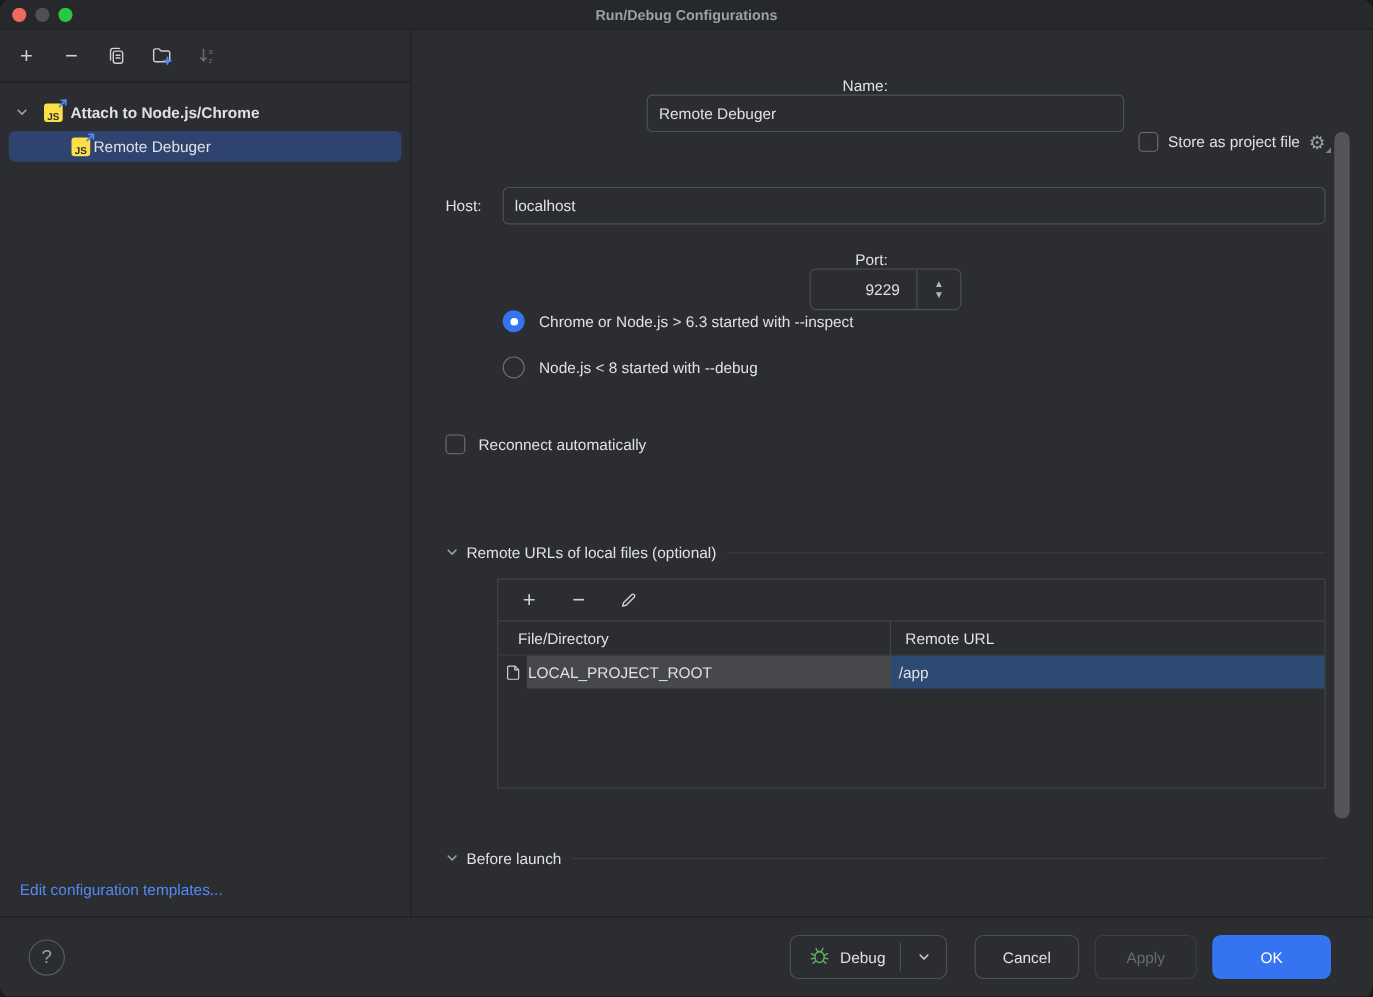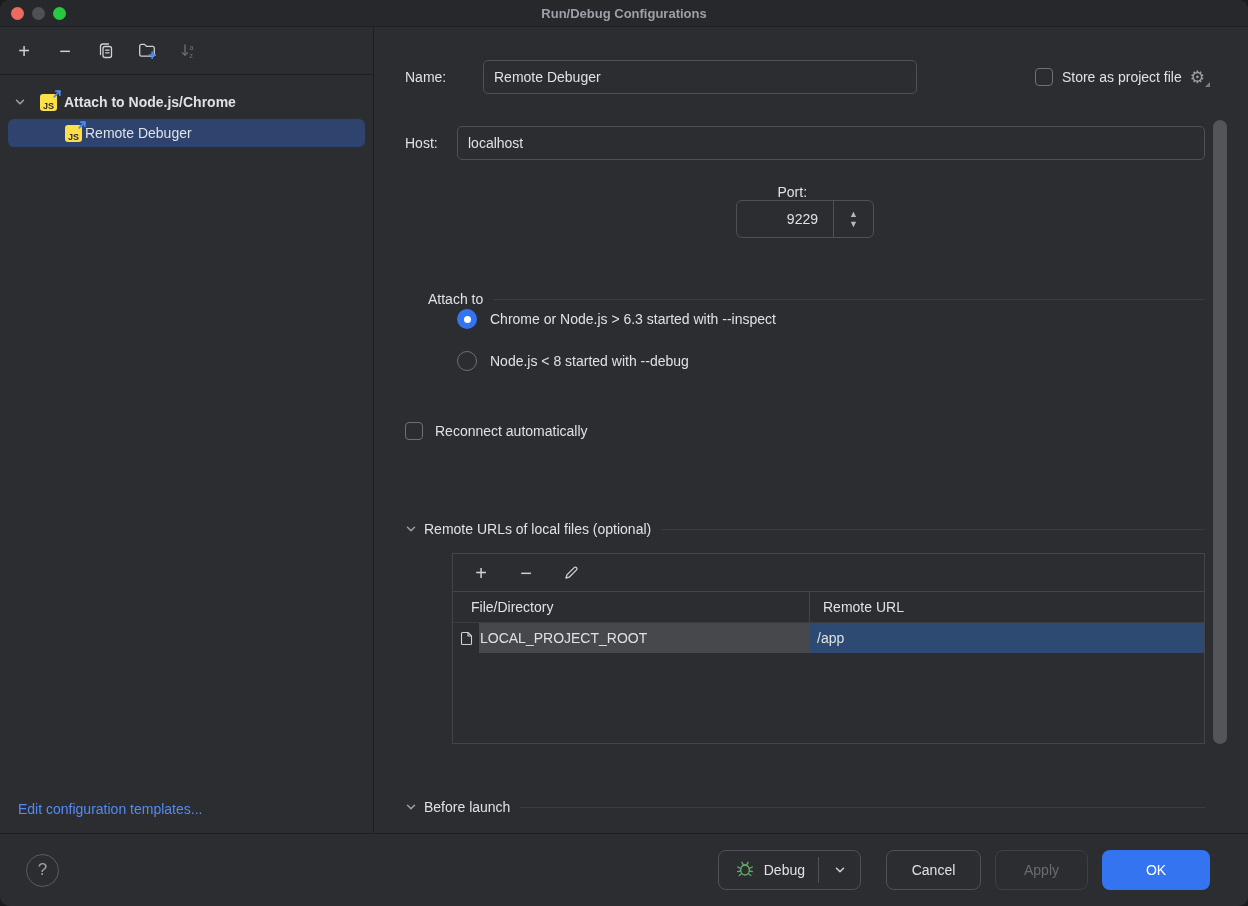--- a/index.html
+++ b/index.html
@@ -32,21 +32,21 @@
   .js-icon .js-txt{font-size:9px;font-weight:700;color:#2B2D30;letter-spacing:0;}
   .js-icon svg{position:absolute;top:-5px;right:-5px;}
   .sb-spacer{flex:1;}
   .edit-link{color:#548AF7;font-size:14px;margin:0 0 16px 18px;cursor:pointer;text-decoration:none;display:inline-block;}
   
   .main{flex:1;position:relative;padding:0 43px 0 31px;overflow:hidden;font-size:14px;}
   .fl-row{display:flex;align-items:center;}
   .lbl{color:#DFE1E5;flex:none;}
   .inp{background:transparent;border:1px solid #4E5157;border-radius:5px;height:34px;color:#DFE1E5;
     font-size:14px;font-family:"Liberation Sans","DejaVu Sans",sans-serif;padding:0 10px;outline:none;}
-  .row-name{margin-top:33px;}
+  .row-name{margin-top:43px;flex-direction:column;}
   .row-name .lbl{width:78px;}
   .name-input{width:434px;}
   .store-group{margin-left:auto;display:flex;align-items:center;gap:9px;}
   .checkbox{width:18px;height:18px;border:1.6px solid #6E7076;border-radius:4px;background:transparent;flex:none;}
   .gear{position:relative;color:#9DA0A8;font-size:17px;line-height:17px;margin-left:-1px;}
   .gear .tri{position:absolute;right:-5px;bottom:-1px;width:0;height:0;border-left:5px solid transparent;border-bottom:5px solid #7c7e84;}
   .row-host{margin-top:32px;}
   .row-host .lbl{width:52px;}
   .host-input{flex:1;}
   .row-port{margin-top:24px;flex-direction:column;}
@@ -197,24 +197,20 @@
         <span class="lbl">Port:</span>
         <div class="spinner">
           <span class="spin-val">9229</span>
           <span class="spin-btns">
             <span class="spin-arrow">▲</span>
             <span class="spin-arrow">▼</span>
           </span>
         </div>
       </div>
 
-      <div class="sec sec-attach">
-        <span>Attach to</span>
-        <span class="sec-line"></span>
-      </div>
 
       <div class="radio-row first">
         <span class="radio on"></span>
         <span>Chrome or Node.js &gt; 6.3 started with --inspect</span>
       </div>
       <div class="radio-row second">
         <span class="radio"></span>
         <span>Node.js &lt; 8 started with --debug</span>
       </div>
 

